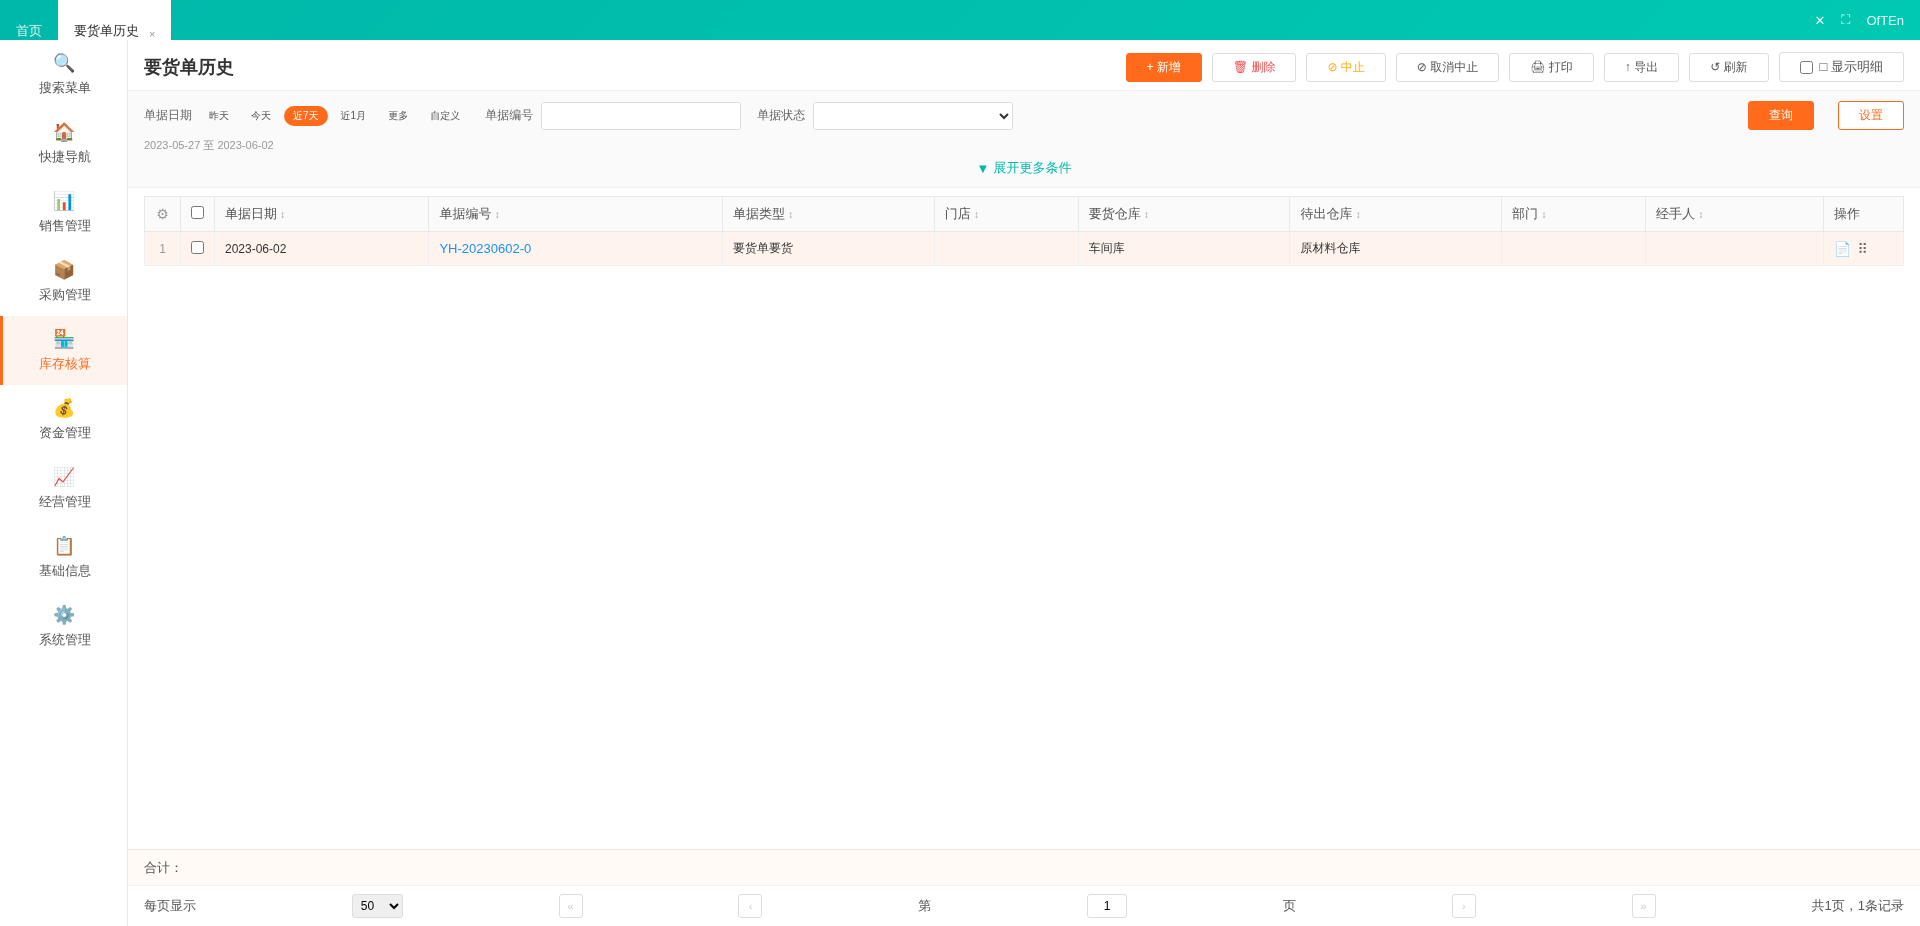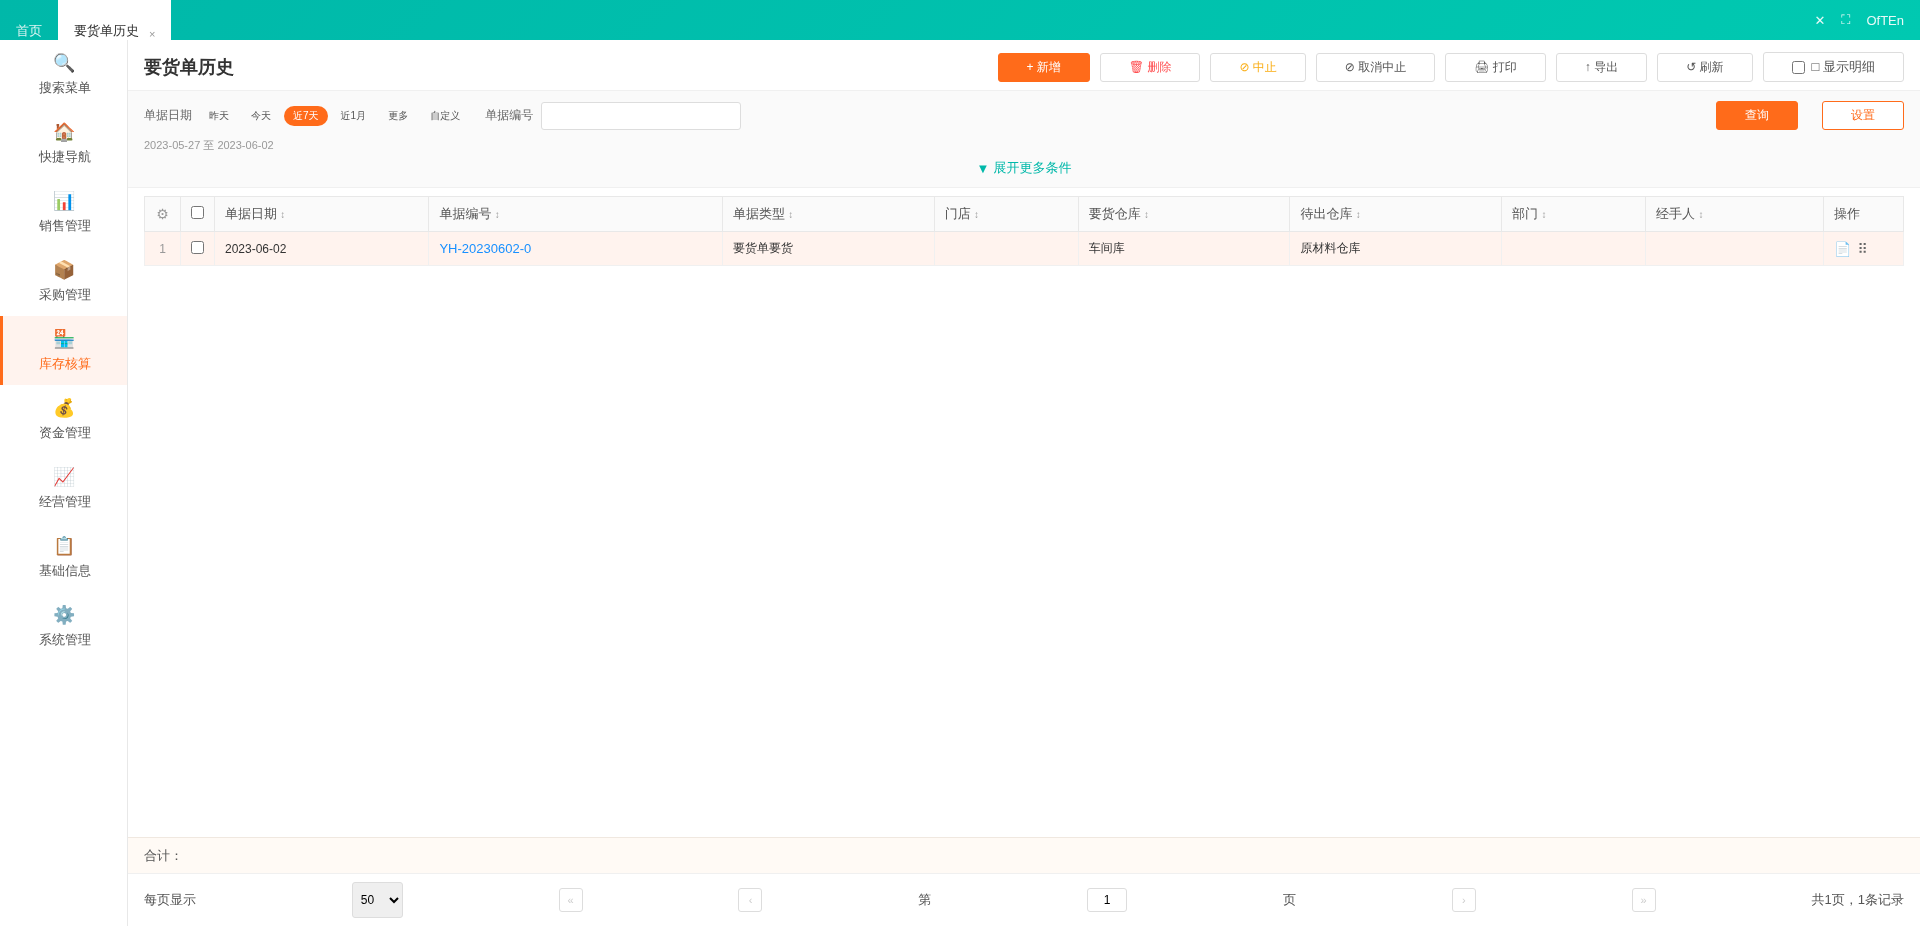--- a/index.html
+++ b/index.html
@@ -103,21 +103,21 @@
     }
     .toolbar {
       display: flex;
       align-items: center;
       gap: 10px;
     }
     .btn {
       display: flex;
       align-items: center;
       gap: 4px;
-      padding: 5px 28px;
+      padding: 5px 20px;
       border: 1px solid #ddd;
       border-radius: 3px;
       background: white;
       cursor: pointer;
       font-size: 12px;
       color: #555;
       white-space: nowrap;
     }
     .btn-primary {
       background: #ff6b1a;
@@ -281,21 +281,21 @@
       align-items: center;
       gap: 8px;
       padding: 8px 16px;
       justify-content: space-between;
       border-top: 1px solid #f0f0f0;
       font-size: 12px;
       color: #555;
       background: white;
     }
     .page-size-select {
-      height: 36px;
+      height: 24px;
       border: 1px solid #ddd;
       border-radius: 3px;
       padding: 0 4px;
       font-size: 12px;
     }
     .page-btn {
       width: 24px;
       height: 24px;
       display: flex;
       align-items: center;
@@ -432,20 +432,26 @@
             <button class="date-btn">更多</button>
             <button class="date-btn">自定义</button>
           </div>
         </div>
 
         <div class="filter-group">
           <span class="filter-label">单据编号</span>
           <input type="text" class="filter-input" style="">
         </div>
 
+        <div class="filter-group">
+          <span class="filter-label">单据状态</span>
+          <select class="filter-select">
+            <option value=""></option>
+          </select>
+        </div>
 
         <div style="margin-left: auto; display: flex; gap: 24px;">
           <button class="btn btn-primary">查询</button>
           <button class="btn btn-orange-outline">设置</button>
         </div>
       </div>
       <div style="margin-top: 8px; font-size: 11px; color: #999;">2023-05-27 至 2023-06-02</div>
       <div class="expand-more">
         <span>▼</span>
         <span>展开更多条件</span>

